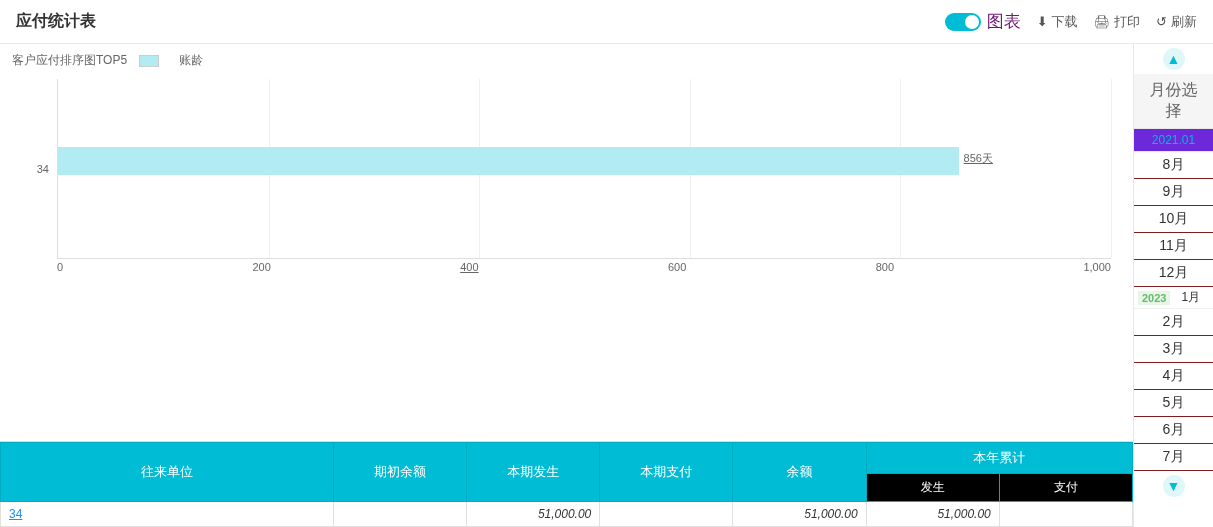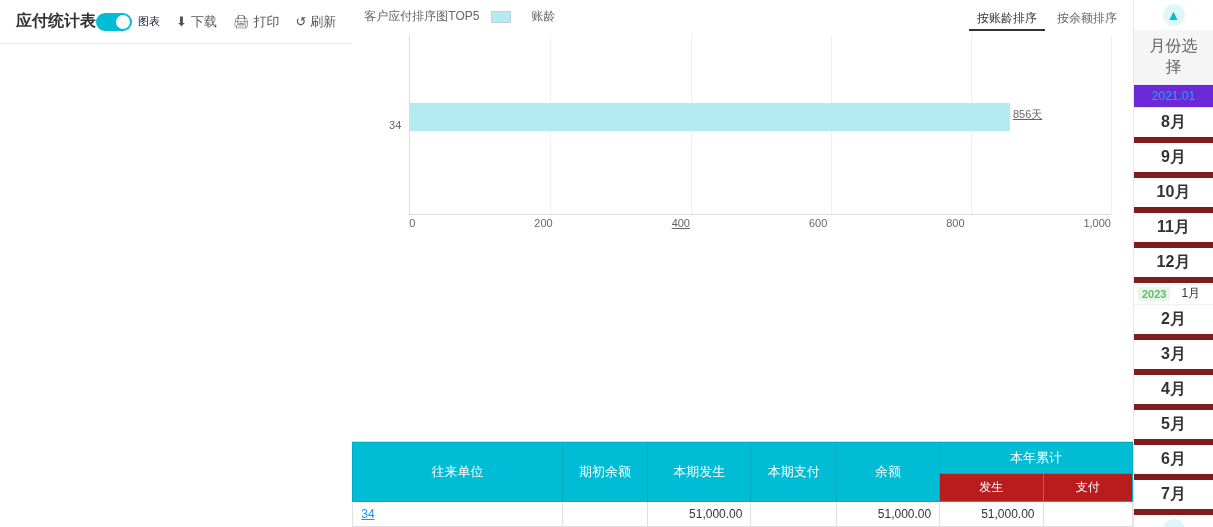--- a/index.html
+++ b/index.html
@@ -1,27 +1,27 @@
 <!DOCTYPE html>
 <html><head>
   <meta charset="utf-8">
   <style>
     * { box-sizing: border-box; margin: 0; padding: 0; }
     body { font-family: 'Microsoft YaHei', Arial, sans-serif; font-size: 13px; background: #f5f5f5; color: #333; }
 
-    .app-container { width: 1213px; height: 527px; display: flex; flex-direction: row; background: #fff; overflow: hidden; }
+    .app-container { width: 1213px; height: 527px; display: flex; flex-direction: column; background: #fff; overflow: hidden; }
 
     
     .header { display: flex; align-items: center; justify-content: space-between; padding: 8px 16px; background: #fff; border-bottom: 1px solid #e8e8e8; height: 44px; }
     .header-title { font-size: 16px; font-weight: bold; color: #333; }
     .header-actions { display: flex; align-items: center; gap: 16px; }
     .toggle-group { display: flex; align-items: center; gap: 6px; }
     .toggle-switch { width: 36px; height: 18px; background: #00bcd4; border-radius: 9px; position: relative; cursor: pointer; }
     .toggle-switch::after { content: ''; position: absolute; width: 14px; height: 14px; background: #fff; border-radius: 50%; top: 2px; right: 2px; }
-    .toggle-label { color: #0f172a; font-size: 11px; }
+    .toggle-label { color: #701a75; font-size: 17px; }
     .action-btn { display: flex; align-items: center; gap: 4px; color: #555; cursor: pointer; font-size: 13px; }
 
     
     .main-area { display: flex; flex: 1; overflow: hidden; }
 
     
     .chart-section { flex: 1; display: flex; flex-direction: column; overflow: hidden; }
 
     
     .chart-area { flex: 1; padding: 8px 12px; position: relative; }
@@ -36,31 +36,31 @@
     .sort-tab.active { color: #333; border-bottom: 2px solid #333; }
 
     
     .grid-line { position: absolute; top: 0; bottom: 0; width: 1px; background: #f0f0f0; }
 
     
     .table-section { border-top: 1px solid #ddd; }
     .table-wrapper { overflow-x: auto; }
     table { width: 100%; border-collapse: collapse; }
     thead tr:first-child th { background: #00bcd4; color: #fff; text-align: center; padding: 6px 0; font-size: 13px; font-weight: normal; border: 1px solid #00acc1; }
-    thead tr:last-child th { background: #b91c1c; color: #fff; text-align: center; padding: 5px 8px; font-size: 12px; font-weight: normal; border: 1px solid #00acc1; }
+    thead tr:last-child th { background: #000000; color: #fff; text-align: center; padding: 5px 8px; font-size: 12px; font-weight: normal; border: 1px solid #00acc1; }
     tbody tr td { padding: 5px 8px; border: 1px solid #e0e0e0; font-size: 12px; }
     tbody tr:nth-child(even) { background: #fafafa; }
-    .td-right { text-align: right; }
+    .td-right { text-align: right; font-style: italic; }
     .td-link { color: #1890ff; text-decoration: underline; cursor: pointer; }
 
     
     .sidebar { width: 80px; background: #fff; border-left: 1px solid #e8e8e8; display: flex; flex-direction: column; overflow: hidden; }
     .sidebar-header { background: #f5f5f5; padding: 6px 8px; font-size: 16px; color: #666; border-bottom: 1px solid #e8e8e8; text-align: center; }
     .sidebar-current { background: #6d28d9; padding: 4px 4px; font-size: 12px; color: #00bcd4; text-align: center; border-bottom: 1px solid #e8e8e8; cursor: pointer; }
-    .sidebar-month { padding: 4px 8px; font-size: 16px; color: #333; text-align: center; cursor: pointer; border-bottom: 6px solid #7f1d1d; font-weight: bold; }
+    .sidebar-month { padding: 4px 8px; font-size: 14px; color: #333; text-align: center; cursor: pointer; border-bottom: 1px solid #7f1d1d; }
     .sidebar-nav { display: flex; justify-content: center; padding: 4px; cursor: pointer; color: #00bcd4; font-size: 16px; }
     .nav-circle { width: 22px; height: 22px; border-radius: 50%; background: #e0f7fa; display: flex; align-items: center; justify-content: center; color: #00bcd4; font-size: 14px; cursor: pointer; }
 
     .year-label-2023 { background: #e8f5e9; color: #66bb6a; padding: 1px 4px; font-size: 11px; font-weight: bold; }
   </style>
 </head>
 <body>
 
 <div class="app-container">
 
@@ -90,24 +90,20 @@
 
     <div class="chart-section">
 
       <div class="chart-area">
         <div class="chart-legend">
           <span class="legend-title">客户应付排序图TOP5</span>
           <div class="legend-item">
             <div class="legend-color"></div>
             <span class="legend-text">账龄</span>
           </div>
-        </div>
-        <div class="sort-tabs">
-          <div class="sort-tab active">按账龄排序</div>
-          <div class="sort-tab">按余额排序</div>
         </div>
 
         <div style="position: relative; width: 100%; height: 220px; margin-top: 10px;">
 
           <div style="position: absolute; left: 0; top: 0; width: 45px; height: 180px; display: flex; align-items: center; justify-content: flex-end; padding-right: 8px;">
             <span style="font-size: 11px; color: #666;">34</span>
           </div>
 
           <div style="position: absolute; left: 45px; right: 10px; top: 0; height: 180px; border-left: 1px solid #ddd; border-bottom: 1px solid #ddd;">
 

